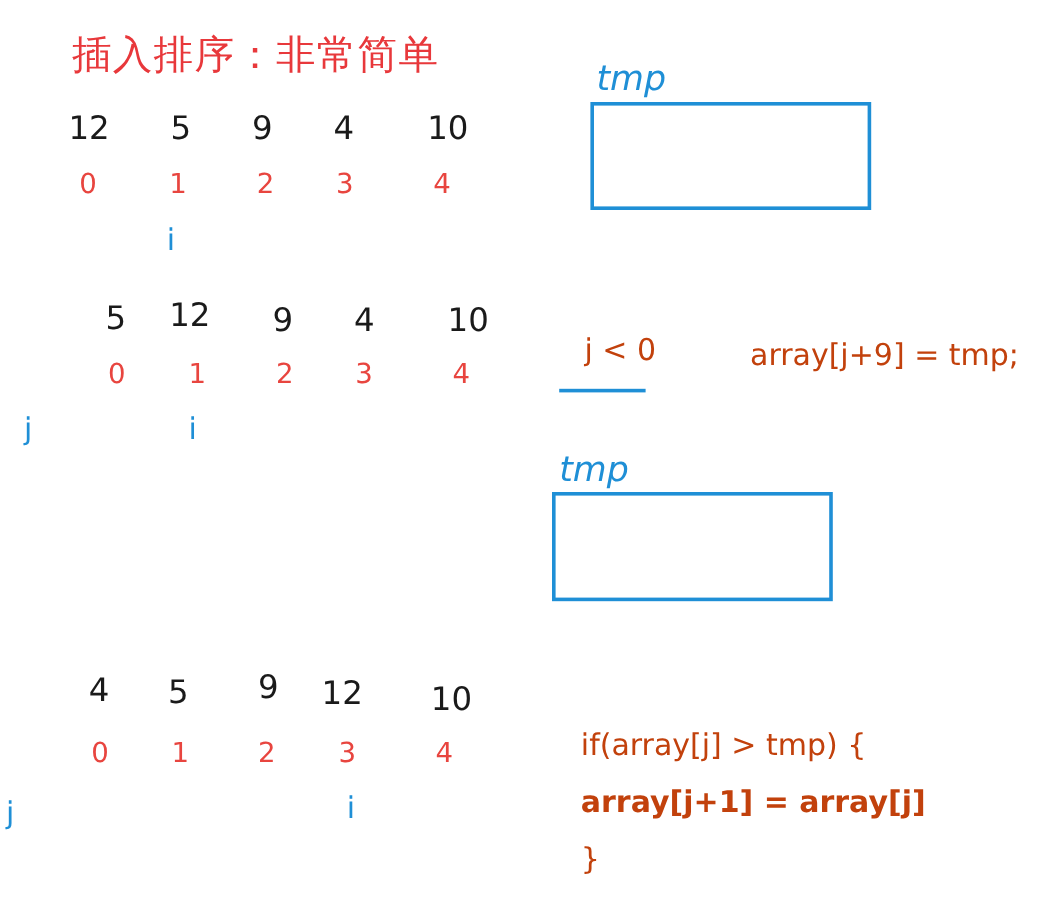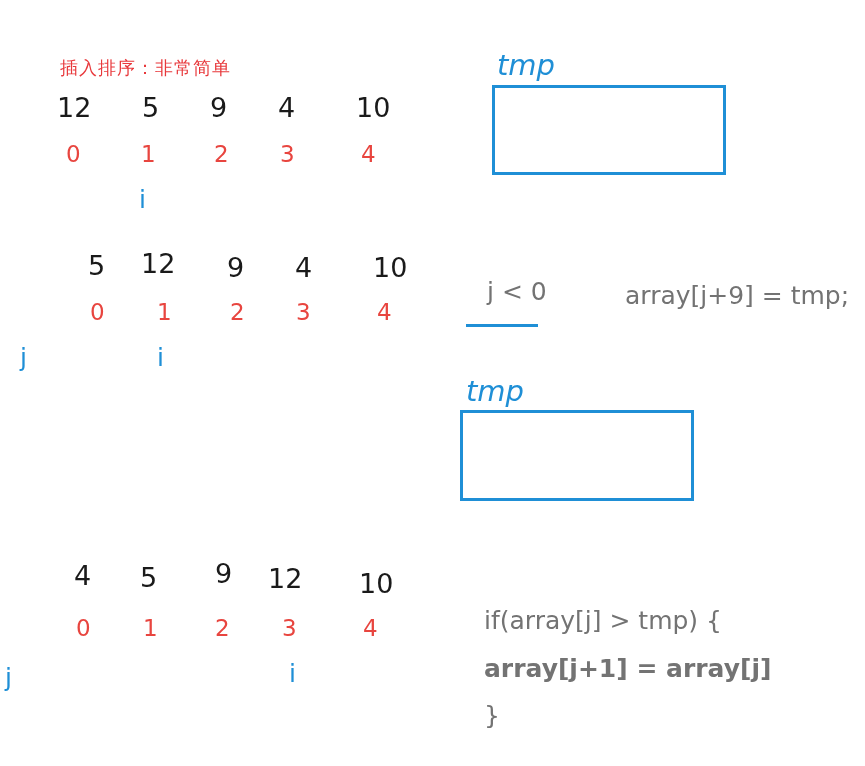--- a/index.html
+++ b/index.html
@@ -10,23 +10,22 @@
     body {
       width: 865px;
       height: 766px;
       position: relative;
       overflow: hidden;
       font-family: "DejaVu Sans", "Liberation Sans", sans-serif;
     }
     .abs { position: absolute; white-space: nowrap; }
     .title {
       color: #e8383b;
-      font-size: 18px;
+      font-size: 33px;
       letter-spacing: 1px;
-      margin-top: 32px;
     }
     .val {
       color: #1a1a1a;
       font-size: 27px;
     }
     .idx {
       color: #e8453f;
       font-size: 23px;
     }
     .ptr {
@@ -41,21 +40,21 @@
       font-style: italic;
     }
     .box {
       position: absolute;
       border: 3px solid #1f8fd6;
       box-sizing: border-box;
       background: #ffffff;
     }
     .code {
       font-size: 25px;
-      color: #737373;
+      color: #c2410c;
     }
     .underline {
       position: absolute;
       height: 3px;
       background: #1f8fd6;
     }
   </style>
 </head>
 <body>
 

